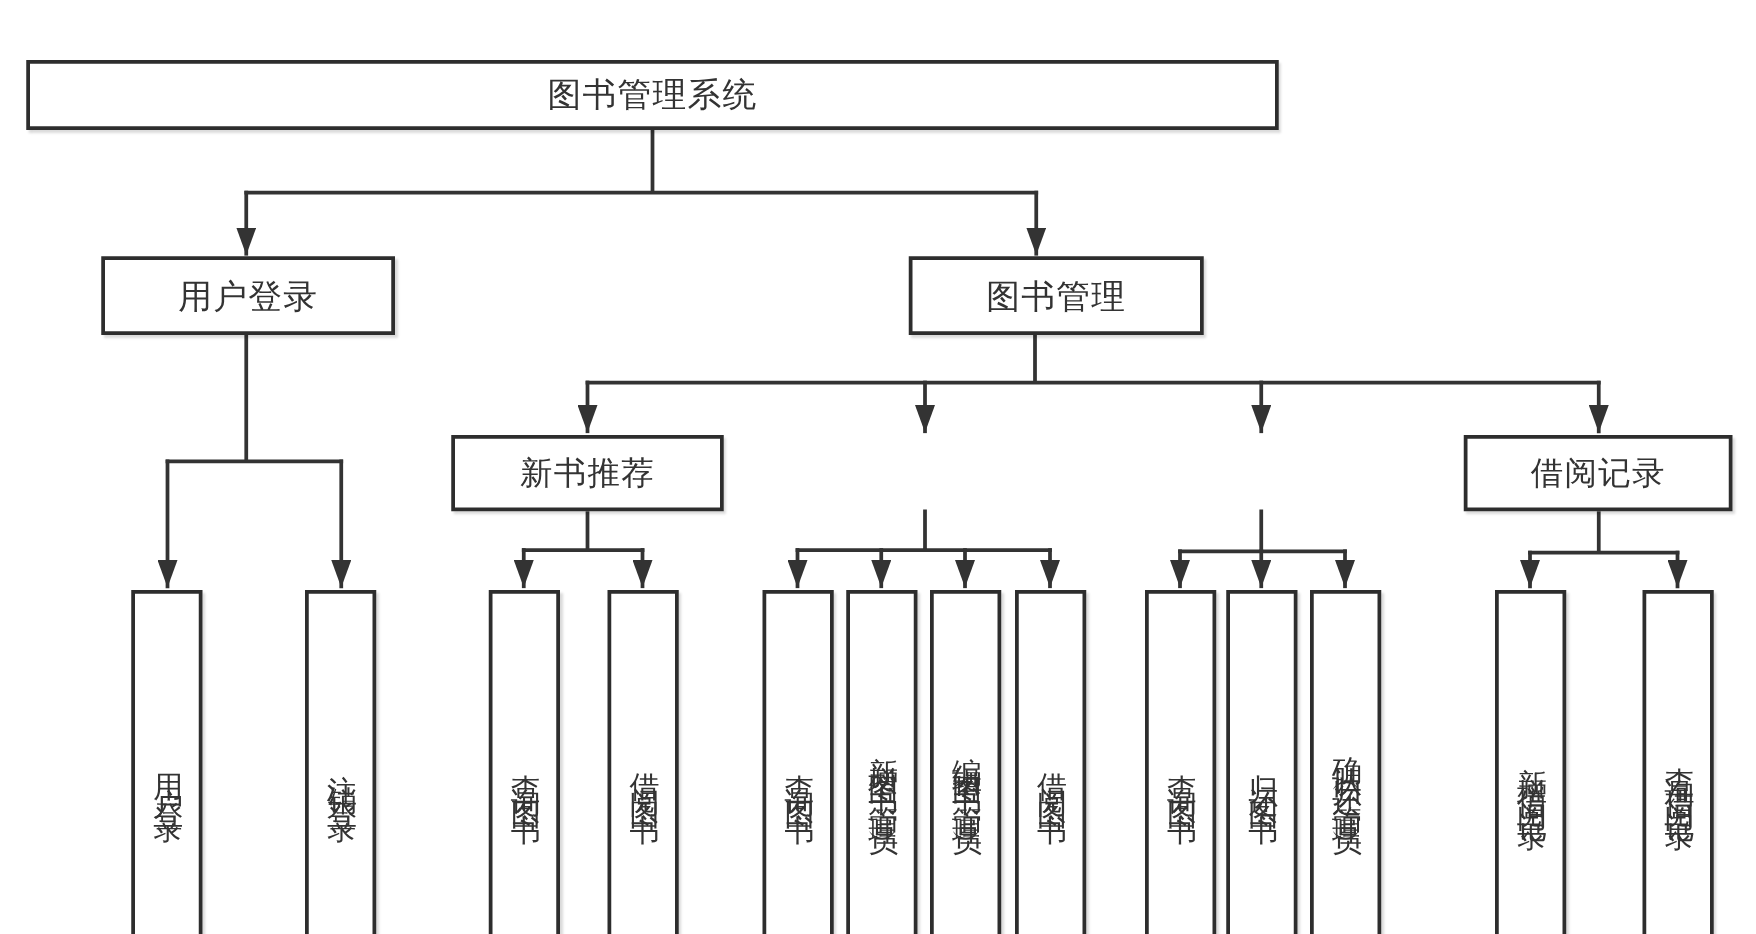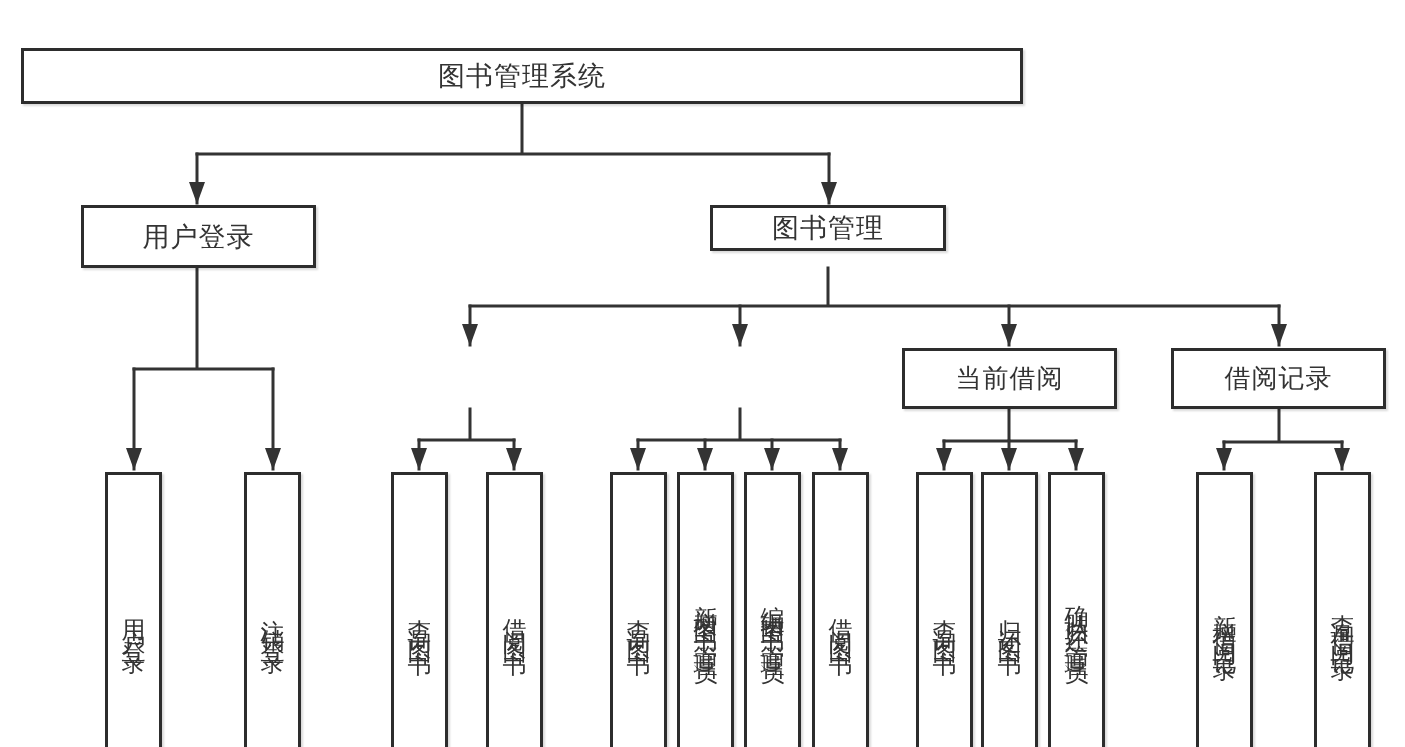--- a/index.html
+++ b/index.html
@@ -96,26 +96,26 @@
     </g>
   </svg>
 
   <div class="node hbox" style="left:21px;top:13px;width:1002px;height:56px">
     <span>图书管理系统</span>
   </div>
 
   <div class="node hbox" style="left:81px;top:170px;width:235px;height:63px">
     <span>用户登录</span>
   </div>
-  <div class="node hbox" style="left:710px;top:170px;width:236px;height:46px">
+  <div class="node hbox" style="left:727px;top:170px;width:236px;height:63px">
     <span>图书管理</span>
   </div>
 
-  <div class="node hbox l3" style="left:902px;top:313px;width:215px;height:61px">
-    <span>当前借阅</span>
+  <div class="node hbox l3" style="left:361px;top:313px;width:218px;height:61px">
+    <span>新书推荐</span>
   </div>
   <div class="node hbox l3" style="left:1171px;top:313px;width:215px;height:61px">
     <span>借阅记录</span>
   </div>
 
   <div class="node vbox" style="left:105px;top:437px">
     <span class="vbox-label vs">用户登录</span>
   </div>
   <div class="node vbox" style="left:244px;top:437px">
     <span class="vbox-label vs">注销登录</span>

